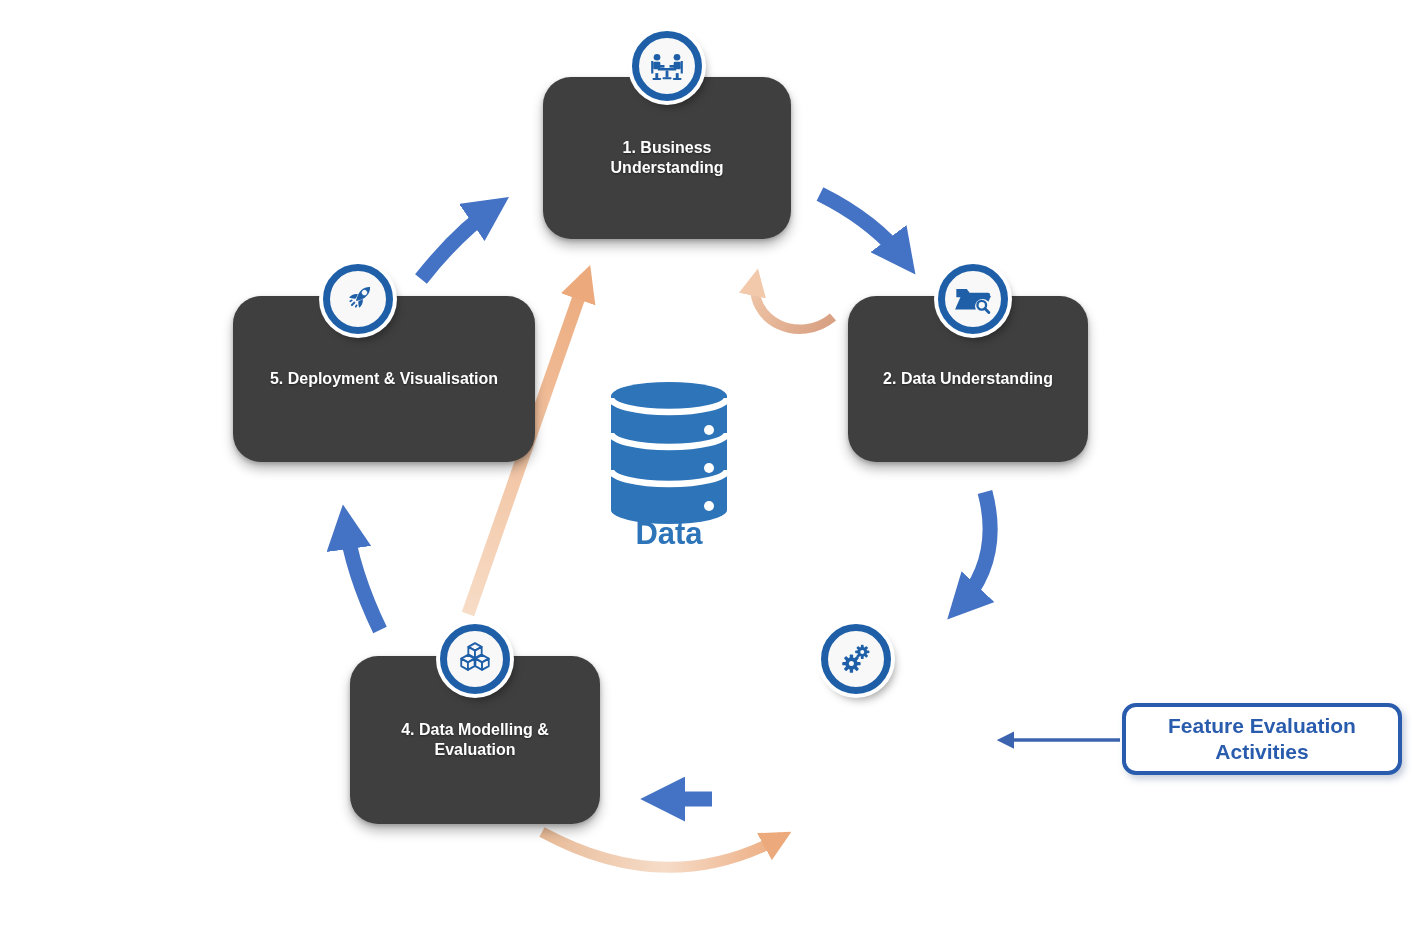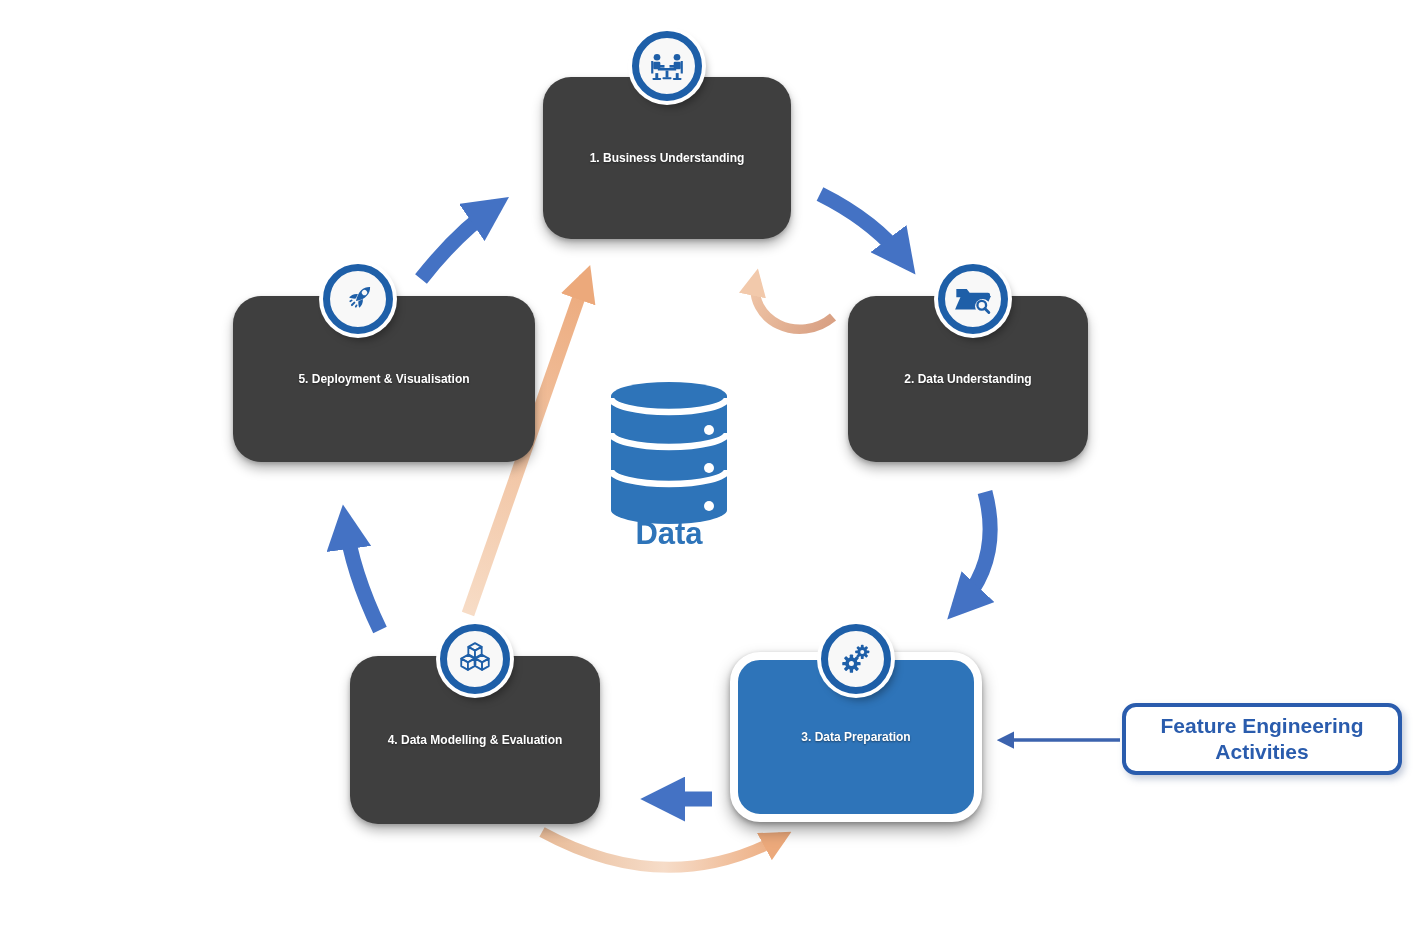--- a/index.html
+++ b/index.html
@@ -15,21 +15,21 @@
   }
   .stage.dark{
     background:#3F3F3F;
     box-shadow:0 7px 12px rgba(0,0,0,0.28), 0 2px 4px rgba(0,0,0,0.2);
   }
   .stage.blue{
     background:#2E74B9;border:8px solid #ffffff;border-radius:30px;
     box-shadow:0 8px 16px rgba(0,0,0,0.38), 0 2px 5px rgba(0,0,0,0.25);
   }
   .stage-label{
-    color:#ffffff;font-weight:bold;font-size:12px;line-height:1.24;
+    color:#ffffff;font-weight:bold;font-size:16px;line-height:1.24;
     padding:0 24px;text-shadow:0 1px 2px rgba(0,0,0,0.45);
   }
   .badge{
     position:absolute;z-index:3;width:56px;height:56px;border-radius:50%;
     background:#f8f8f8;border:7px solid #1E5FA8;
     box-shadow:0 0 0 4px #ffffff, 4px 6px 9px rgba(0,0,0,0.35);
     display:flex;align-items:center;justify-content:center;
   }
   .badge svg{display:block;}
   .center-db{position:absolute;left:608px;top:380px;z-index:2;}
@@ -95,23 +95,20 @@
   </svg>
 
   <div class="stage dark" style="left:543px;top:77px;width:248px;height:162px">
     <span class="stage-label">1. Business Understanding</span>
   </div>
 
   <div class="stage dark" style="left:848px;top:296px;width:240px;height:166px">
     <span class="stage-label">2. Data Understanding</span>
   </div>
 
-  <div class="stage blue" style="left:730px;top:652px;width:252px;height:170px">
-    <span class="stage-label">3. Data Preparation</span>
-  </div>
 
   <div class="stage dark" style="left:350px;top:656px;width:250px;height:168px">
     <span class="stage-label">4. Data Modelling &amp; Evaluation</span>
   </div>
 
   <div class="stage dark" style="left:233px;top:296px;width:302px;height:166px">
     <span class="stage-label">5. Deployment &amp; Visualisation</span>
   </div>
 
   <div class="badge" style="left:632px;top:31px">
@@ -219,16 +216,16 @@
       <g fill="#ffffff">
         <circle cx="101" cy="50" r="5"></circle>
         <circle cx="101" cy="88" r="5"></circle>
         <circle cx="101" cy="126" r="5"></circle>
       </g>
     </svg>
   </div>
   <div class="center-label">Data</div>
 
   <div class="callout">
-    <span class="callout-label">Feature Engineering Activities</span>
+    <span class="callout-label">Feature Evaluation Activities</span>
   </div>
 
 </div>
 
 </body></html>

